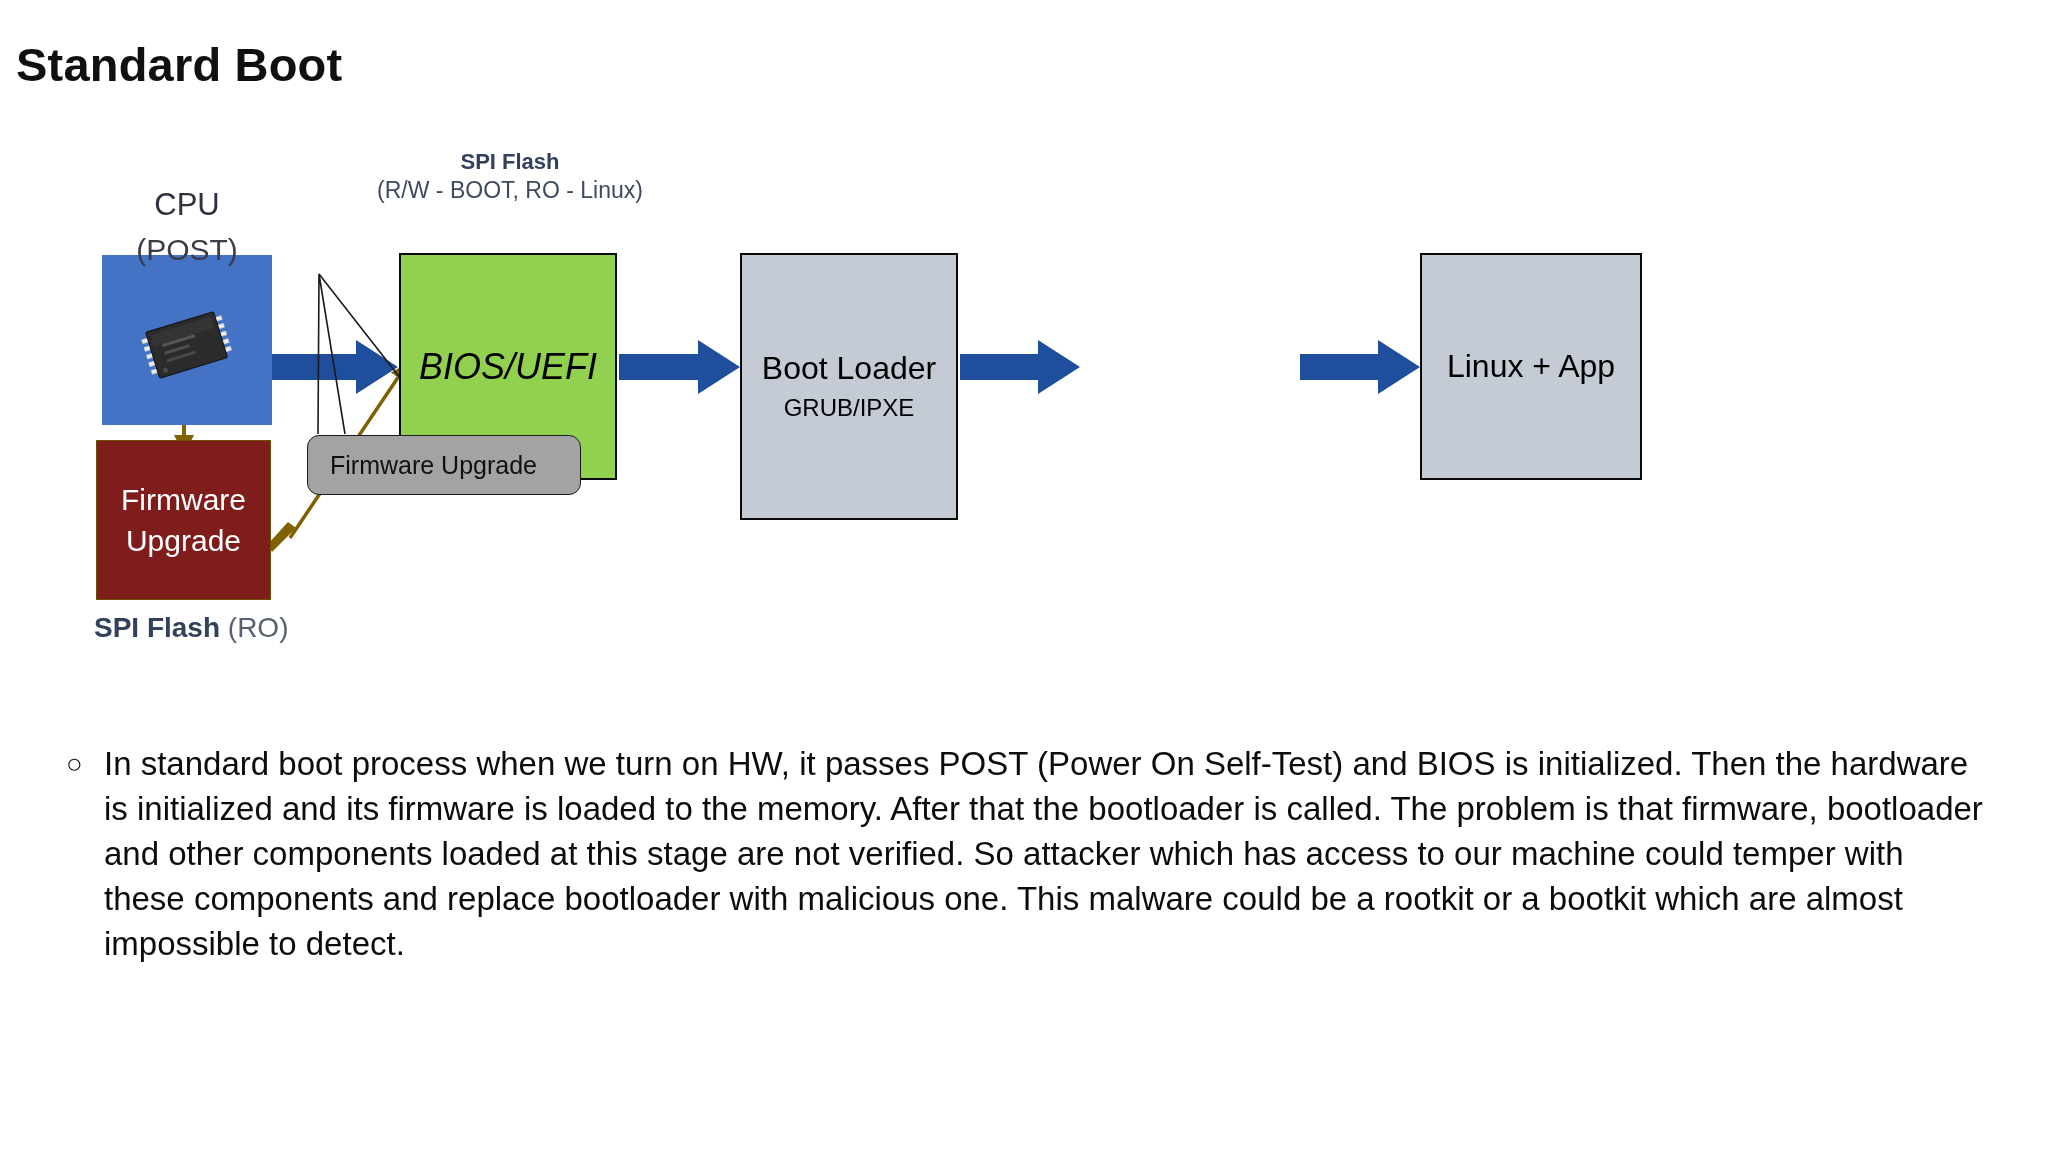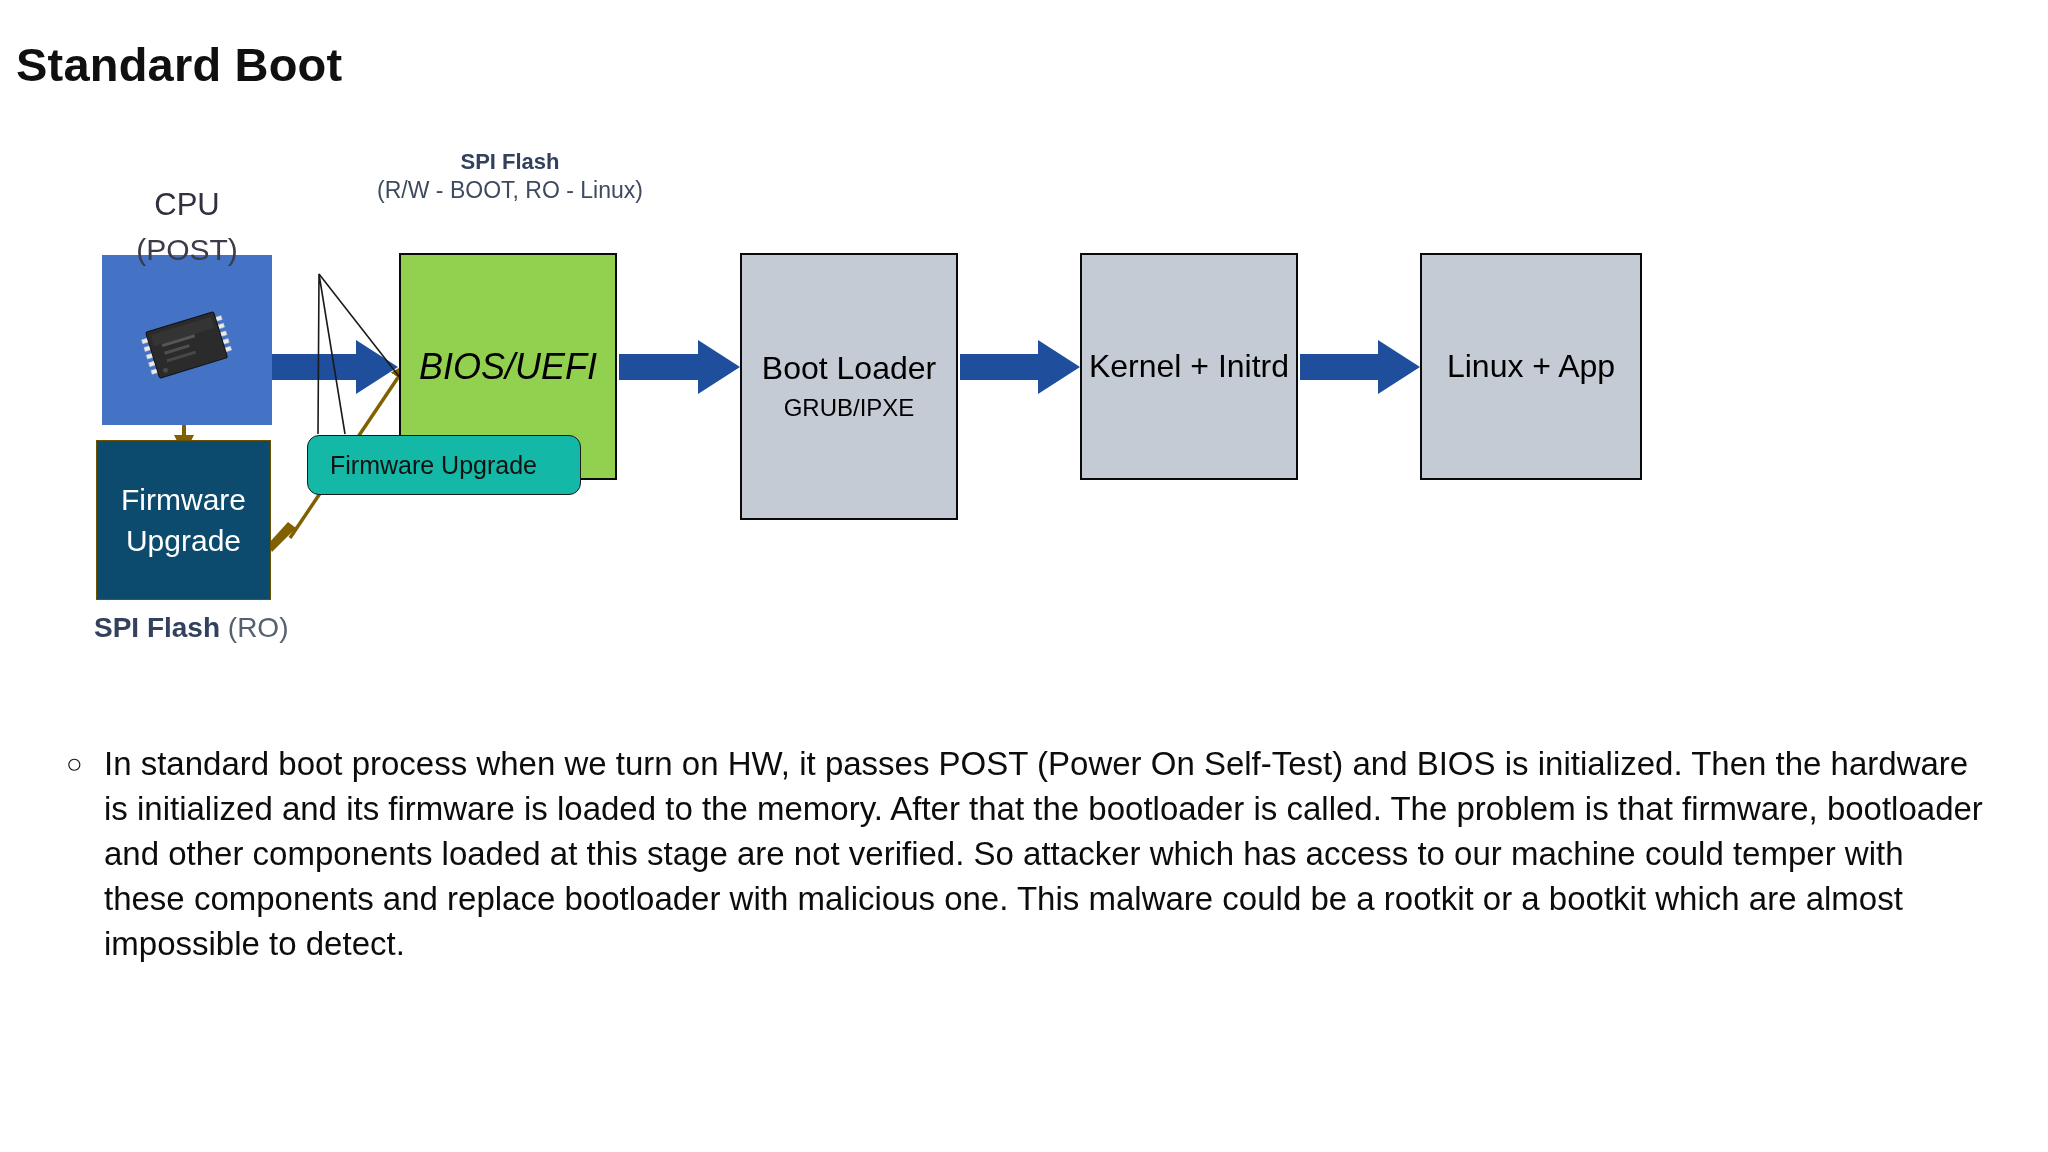--- a/index.html
+++ b/index.html
@@ -144,21 +144,21 @@
     color: #000000;
     margin-top: 7px;
   }
 
   
   #firmware-box {
     left: 96px;
     top: 280px;
     width: 175px;
     height: 160px;
-    background: #0c4a6e;
+    background: #7f1d1d;
     border: 1px solid #6b5200;
   }
   #firmware-box .fw-line {
     font-size: 30px;
     color: #FFFFFF;
     line-height: 1.38;
   }
   #spiflash-ro-label {
     position: absolute;
     left: 94px;
@@ -175,21 +175,21 @@
   
   #callout {
     position: absolute;
     left: 307px;
     top: 275px;
     width: 274px;
     height: 60px;
     box-sizing: border-box;
     border: 1.5px solid #1a1a1a;
     border-radius: 12px;
-    background: #14b8a6;
+    background: #a3a3a3;
     display: flex;
     align-items: center;
     padding-left: 22px;
   }
   #callout-text {
     font-size: 25px;
     color: #111111;
   }
 
   
@@ -309,23 +309,20 @@
 
   <div class="node" id="bios-box">
     <span id="bios-text">BIOS/UEFI</span>
   </div>
 
   <div class="node gray-box" id="bootloader-box">
     <span class="box-title">Boot Loader</span>
     <span class="box-sub">GRUB/IPXE</span>
   </div>
 
-  <div class="node gray-box" id="kernel-box">
-    <span class="box-title">Kernel + Initrd</span>
-  </div>
 
   <div class="node gray-box" id="linux-box">
     <span class="box-title">Linux + App</span>
   </div>
 
   <div class="node" id="firmware-box">
     <span class="fw-line">Firmware</span>
     <span class="fw-line">Upgrade</span>
   </div>
 

